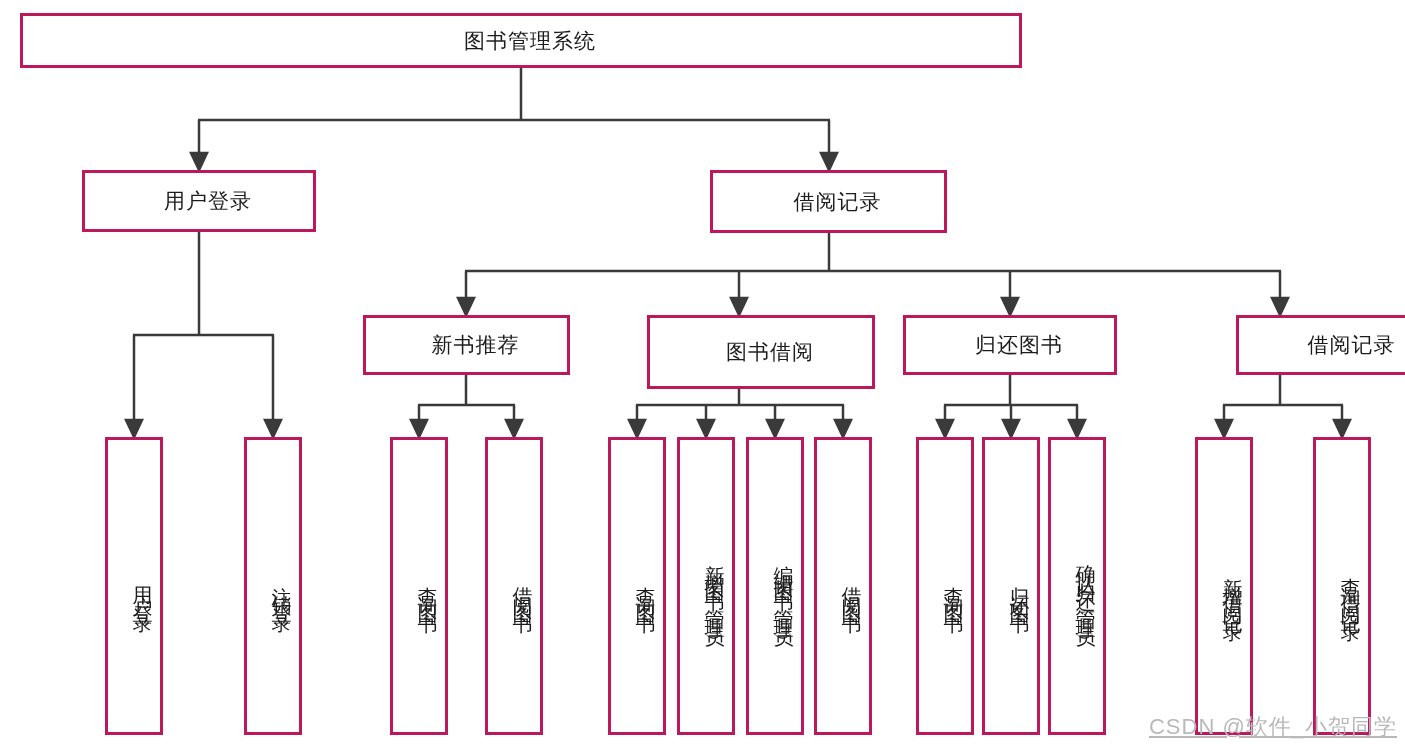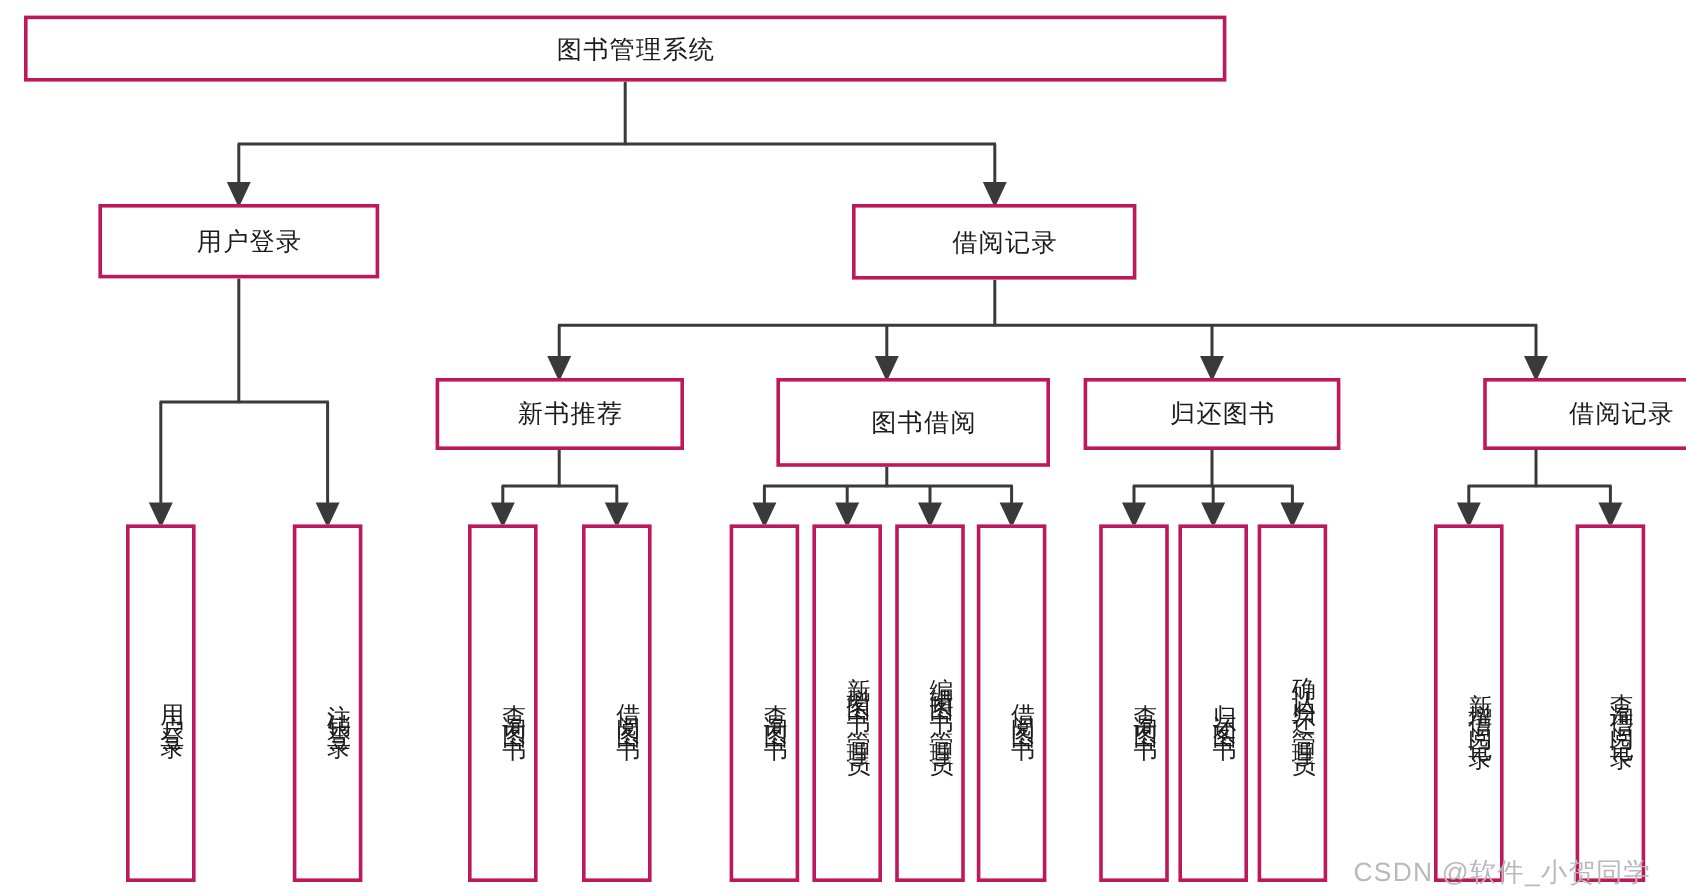--- a/index.html
+++ b/index.html
@@ -14,23 +14,24 @@
     color:#1c1c1c;
     padding-left:18px;
   }
   .h{font-size:21px;letter-spacing:1px;}
   .v{
     writing-mode:vertical-rl;text-orientation:upright;
     font-size:20px;letter-spacing:9px;line-height:1;
     padding-top:6px;
   }
   .watermark{
-    position:absolute;right:29px;bottom:5px;
+    position:absolute;right:8px;bottom:5px;
     font-size:22px;color:#b9b9b9;letter-spacing:1px;
     pointer-events:none;
+    text-decoration:underline;
   }
 </style>
 </head>
 <body>
 
 <div class="canvas">
 
   <svg class="connectors" width="1405" height="747" viewBox="0 0 1405 747" stroke="#3a3a3a" stroke-width="2.5" fill="#3a3a3a">
 
     <line x1="521" y1="68" x2="521" y2="121"></line>

